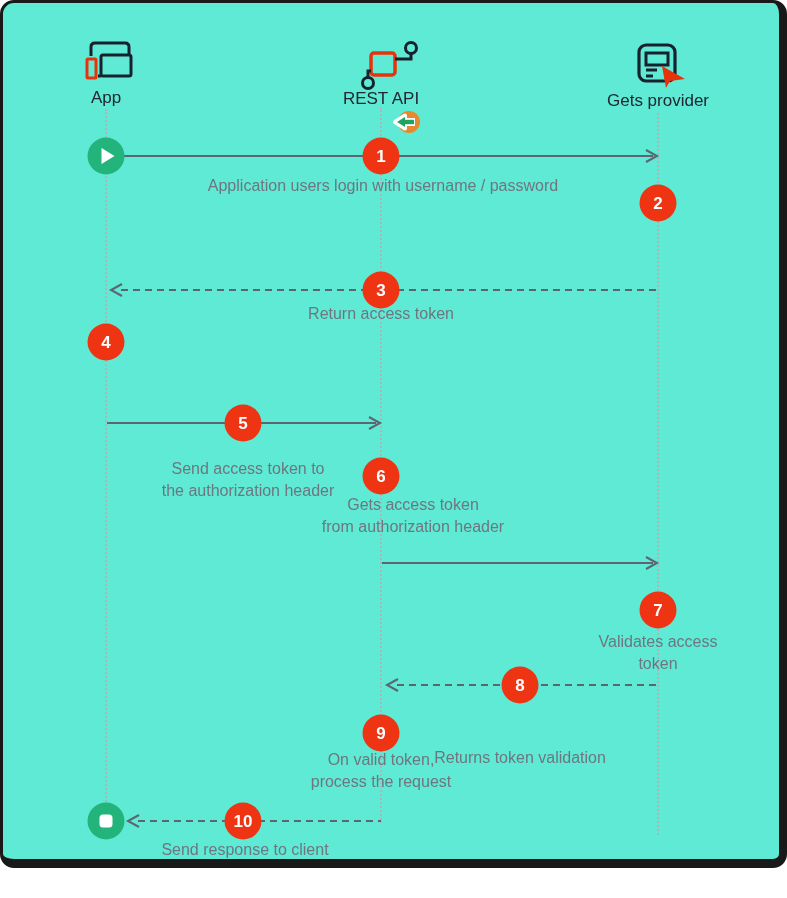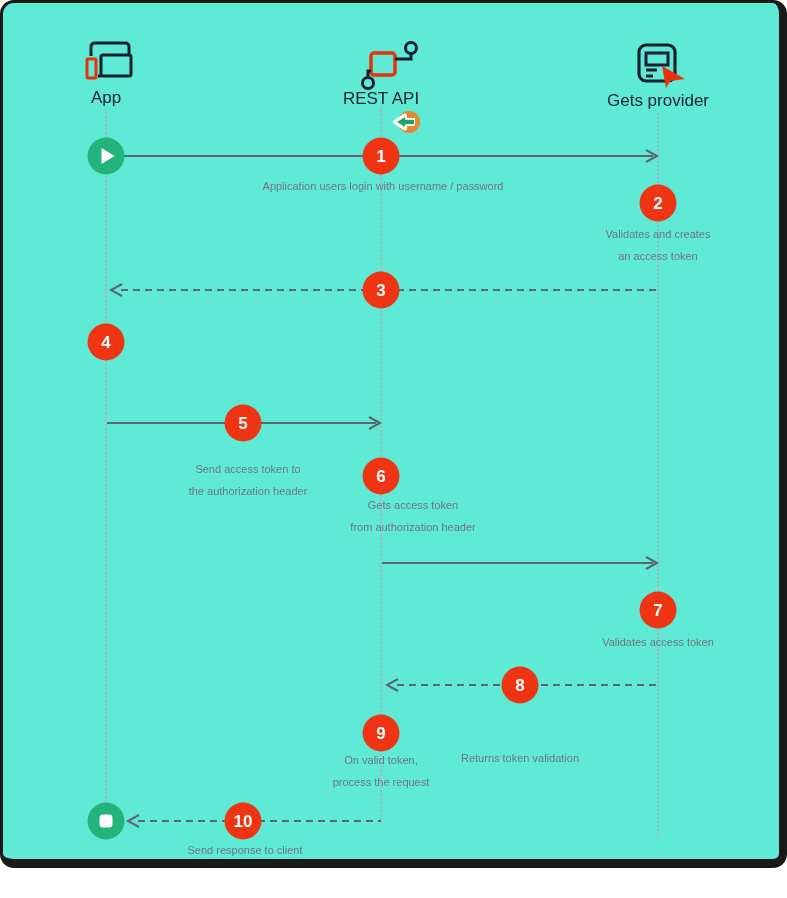--- a/index.html
+++ b/index.html
@@ -38,21 +38,21 @@
     position:absolute;z-index:3;
     width:37px;height:37px;border-radius:50%;
     background:var(--badge);color:#fff;
     font-size:17px;font-weight:700;
     display:flex;align-items:center;justify-content:center;
     transform:translate(-50%,-50%);
   }
   .step-label{
     position:absolute;z-index:3;
     transform:translateX(-50%);
-    color:var(--label);font-size:11px;line-height:22px;
+    color:var(--label);font-size:16px;line-height:22px;
     text-align:center;white-space:pre-line;
   }
   .actor-label{
     position:absolute;z-index:3;
     transform:translateX(-50%);
     color:var(--actor);font-size:17px;font-weight:500;
     white-space:nowrap;
   }
   .actor-icon{position:absolute;z-index:3;}
   .terminal{
@@ -111,28 +111,27 @@
       </svg>
   </div>
   <svg class="arrow" style="left:120px;top:145px;" width="538" height="16">
     <line x1="1" y1="8" x2="530" y2="8" stroke="#5C6570" stroke-width="2"></line>
     <path d="M523,2 L534,8 L523,14" fill="none" stroke="#5C6570" stroke-width="2"></path>
   </svg>
   <div class="badge" style="left:378px;top:153px;">1</div>
   <div class="step-label" style="left:380px;top:172px;">Application users login with username / password</div>
 
   <div class="badge" style="left:655px;top:200px;">2</div>
-  <div class="step-label" style="left:655px;top:220px;">Validates and creates
-an access token</div>
 
   <svg class="arrow" style="left:104px;top:279px;" width="553" height="16">
     <line x1="14" y1="8" x2="551" y2="8" stroke="#5C6570" stroke-width="2" stroke-dasharray="7 5"></line>
     <path d="M15,2 L4,8 L15,14" fill="none" stroke="#5C6570" stroke-width="2"></path>
   </svg>
   <div class="badge" style="left:378px;top:287px;">3</div>
+  <div class="step-label" style="left:378px;top:300px;">Return access token</div>
 
   <div class="badge" style="left:103px;top:339px;">4</div>
 
   <svg class="arrow" style="left:103px;top:412px;" width="278" height="16">
     <line x1="1" y1="8" x2="270" y2="8" stroke="#5C6570" stroke-width="2"></line>
     <path d="M263,2 L274,8 L263,14" fill="none" stroke="#5C6570" stroke-width="2"></path>
   </svg>
   <div class="badge" style="left:240px;top:420px;">5</div>
   <div class="step-label" style="left:245px;top:455px;">Send access token to
 the authorization header</div>

